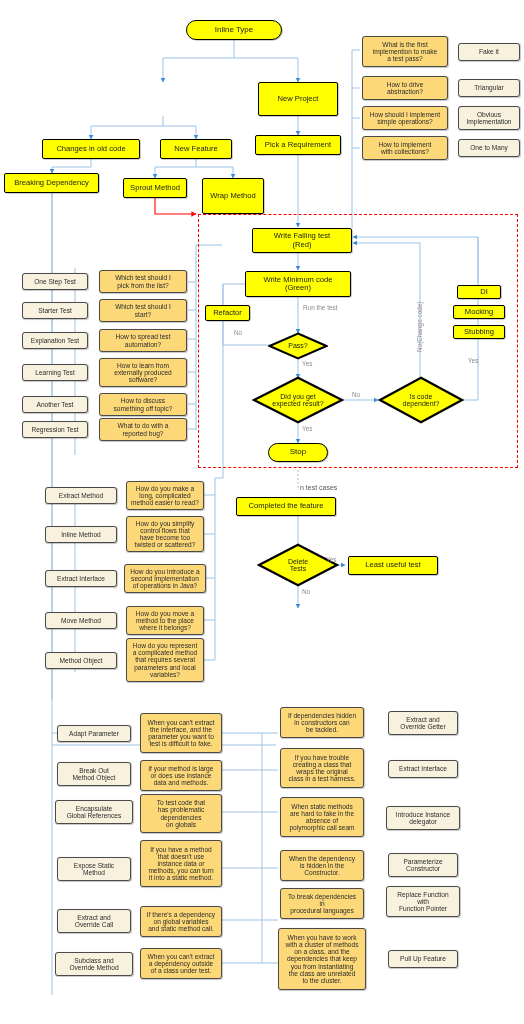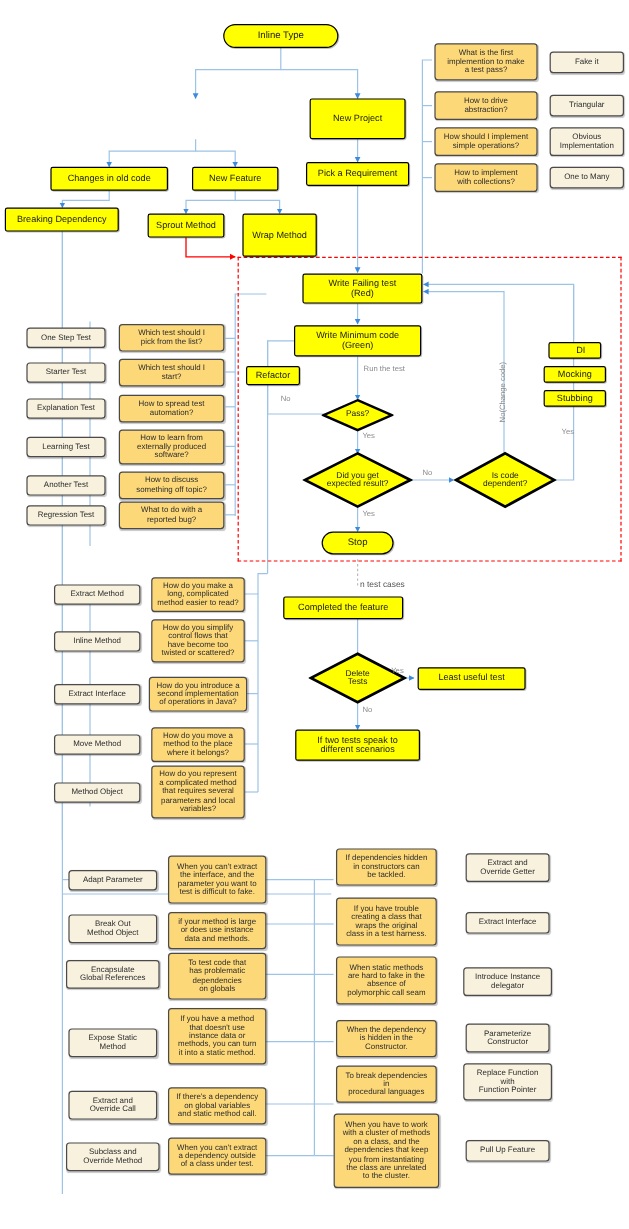--- a/index.html
+++ b/index.html
@@ -420,24 +420,20 @@
     </span>
   </div>
 
   <div class="edge-label" style="left:326px; top:557px;">Yes</div>
   <div class="edge-label" style="left:302px; top:589px;">No</div>
 
   <div class="node n-yellow" style="left:348px; top:556px; width:90px; height:19px;">
     <span>Least useful test</span>
   </div>
 
-  <div class="node n-yellow" style="left:246px; top:608px; width:104px; height:26px; flex-direction:column;">
-    <span>If two tests speak to</span>
-    <span>different scenarios</span>
-  </div>
 
   <div class="node n-cream" style="left:45px; top:487px; width:72px; height:17px;">
     <span>Extract Method</span>
   </div>
   <div class="node n-orange" style="left:126px; top:481px; width:78px; height:29px; flex-direction:column;">
     <span>How do you make a</span>
     <span>long, complicated</span>
     <span>method easier to read?</span>
   </div>
 

